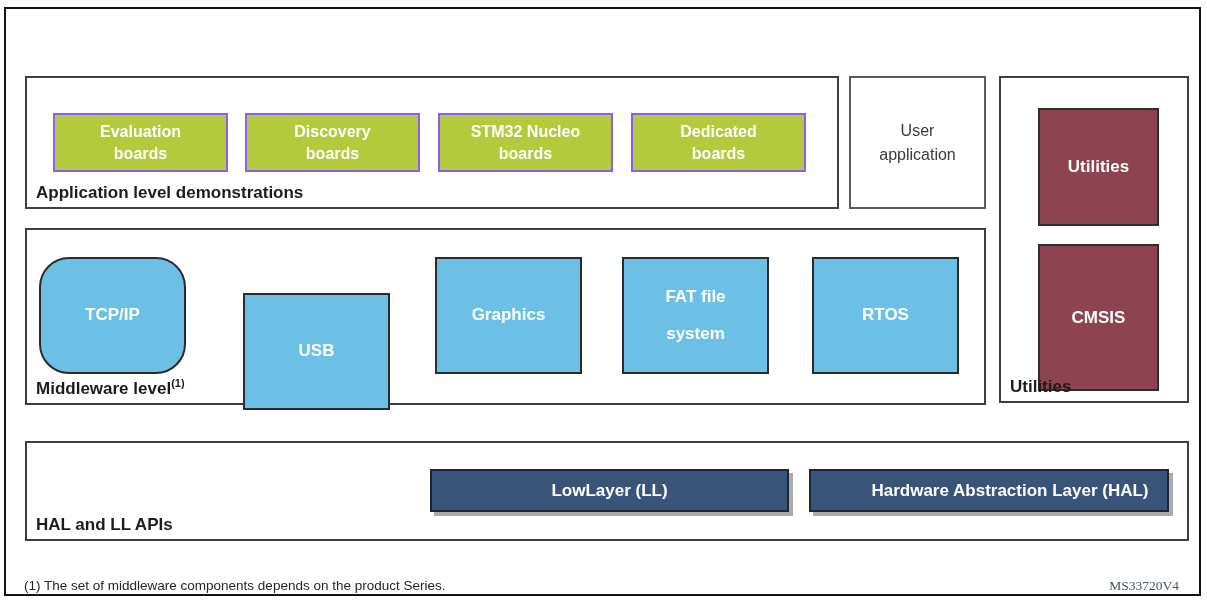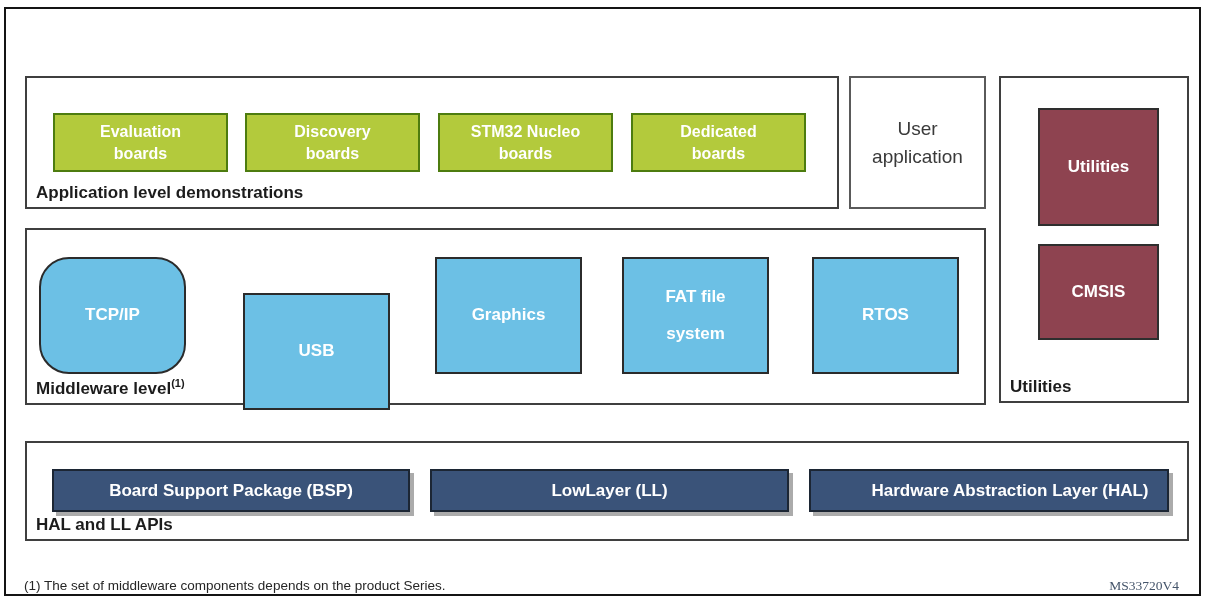--- a/index.html
+++ b/index.html
@@ -29,52 +29,52 @@
     font-weight: bold; font-size: 17px; color: #1c1c1c; white-space: nowrap;
   }
   .band-label sup { font-size: 11px; font-weight: bold; }
 
   .block {
     position: absolute; display: flex; align-items: center; justify-content: center;
     text-align: center; color: #ffffff; font-weight: bold; white-space: pre-line;
   }
 
   .green-box {
-    background: var(--green); border: 2px solid #4d7c0f;
+    background: var(--green); border: 2px solid #8b5cf6;
     width: 175px; height: 59px; top: 35px; font-size: 16px; line-height: 1.35;
   }
   #green-0 { left: 26px; }  #green-1 { left: 218px; }
   #green-2 { left: 411px; } #green-3 { left: 604px; }
 
   .blue-box {
     background: var(--blue); border: 2px solid #2b2b2b;
     width: 147px; height: 117px; top: 27px; font-size: 17px; line-height: 2.15;
   }
   #blue-0 { left: 12px; border-radius: 30px; }  #blue-1 { left: 216px; margin-top: 36px; } #blue-2 { left: 408px; }
   #blue-3 { left: 595px; } #blue-4 { left: 785px; }
 
   .maroon-box {
     background: var(--maroon); border: 2px solid #2e2e2e;
     left: 37px; width: 121px; height: 118px; font-size: 17px;
   }
   #maroon-0 { top: 30px; }
-  #maroon-1 { top: 166px; height: 96px; }
+  #maroon-1 { top: 166px; height: 147px; }
 
   .navy-bar {
     background: var(--navy); border: 2px solid #1c2634;
     top: 26px; height: 43px; font-size: 17px;
     box-shadow: 4px 4px 0 #ababab;
   }
   #navy-0 { left: 25px;  width: 358px; }
   #navy-1 { left: 403px; width: 359px; }
   #navy-2 { left: 782px; width: 360px; padding-left: 42px; }
 
   .user-app-text {
     position: absolute; inset: 0; display: flex; align-items: center; justify-content: center;
-    text-align: center; color: #3a3a3a; font-size: 19px; line-height: 1.45; white-space: pre-line;
+    text-align: center; color: #3a3a3a; font-size: 16px; line-height: 1.45; white-space: pre-line;
   }
 
   .footnote {
     position: absolute; left: 18px; top: 569px;
     font-size: 13.5px; color: #262626;
   }
   .watermark {
     position: absolute; right: 20px; top: 569px;
     font-size: 13.5px; color: #44546a; font-family: Liberation Serif, serif;
   }
@@ -134,23 +134,20 @@
         <span>FAT file
 system</span>
       </div>
       <div class="block blue-box" id="blue-4">
         <span>RTOS</span>
       </div>
       <div class="band-label"><span>Middleware level</span><sup>(1)</sup></div>
     </div>
 
     <div class="section" id="hal-section">
-      <div class="block navy-bar" id="navy-0">
-        <span>Board Support Package (BSP)</span>
-      </div>
       <div class="block navy-bar" id="navy-1">
         <span>LowLayer (LL)</span>
       </div>
       <div class="block navy-bar" id="navy-2">
         <span>Hardware Abstraction Layer (HAL)</span>
       </div>
       <div class="band-label">HAL and LL APIs</div>
     </div>
 
     <div class="footnote">(1) The set of middleware components depends on the product Series.</div>

